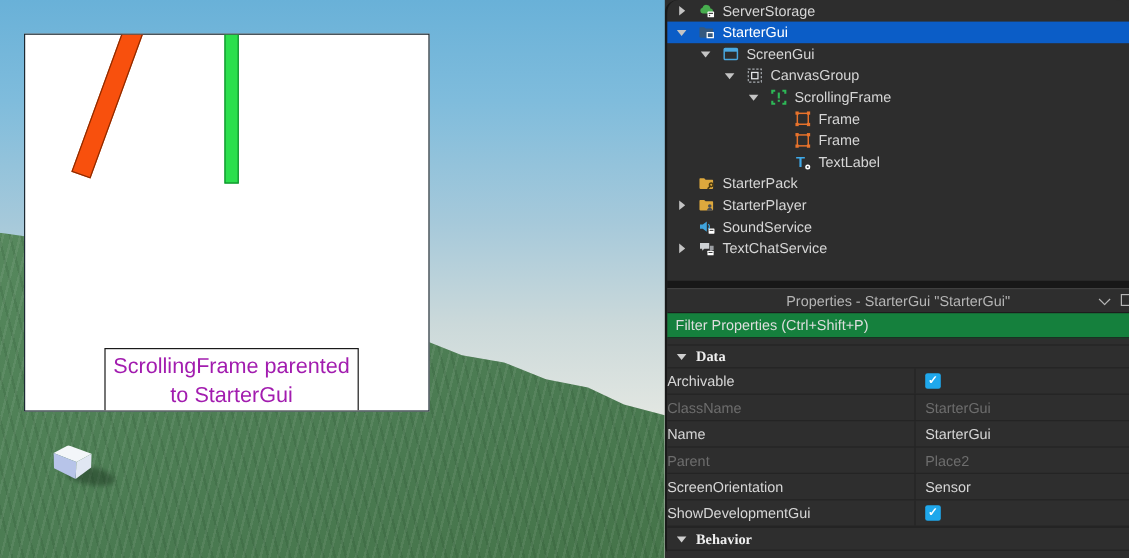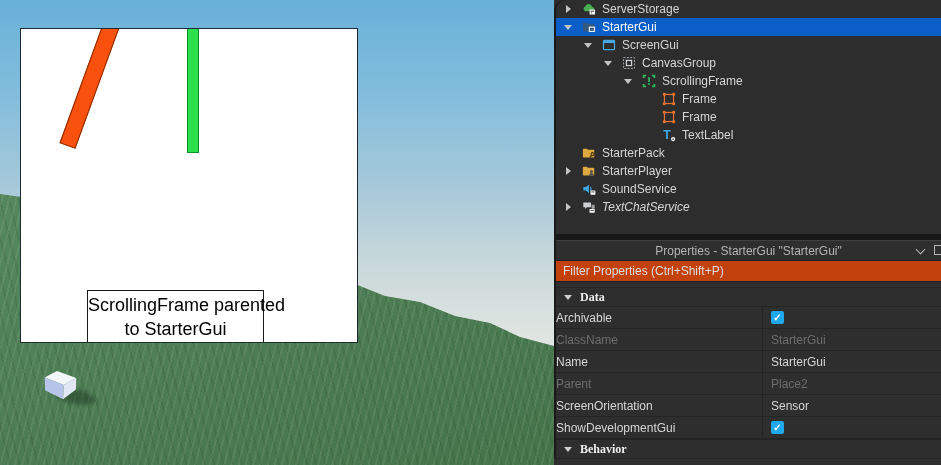--- a/index.html
+++ b/index.html
@@ -23,22 +23,22 @@
   .cube-top   { clip-path:polygon(38% 0%, 95% 22%, 58% 44%, 2% 20%); background:#f3f6f9; }
   .cube-left  { clip-path:polygon(2% 20%, 58% 44%, 56% 88%, 3% 60%); background:#b7c4e9; }
   .cube-right { clip-path:polygon(58% 44%, 95% 22%, 94% 58%, 56% 88%); background:#e1e7f3; }
 
   
   .canvas-panel { position:absolute; left:20px; top:28px; width:338px; height:315px; background:#ffffff;
     border:1px solid #1d2a33; overflow:hidden; }
   .bar { position:absolute; border:1px solid; }
   .bar-rotated { left:61px; top:-14px; width:17px; height:135px; transform:rotate(20deg); }
   .bar-vertical { left:166px; top:-1px; width:12px; height:125px; }
-  .canvas-caption { position:absolute; left:66px; top:261px; width:177px; height:53px; background:#fff;
-    border:1px solid #1a1a1a; color:#000000; font-size:18px; line-height:24px; text-align:center; padding-top:2px; white-space:nowrap; }
+  .canvas-caption { position:absolute; left:66px; top:261px; width:212px; height:53px; background:#fff;
+    border:1px solid #1a1a1a; color:#a21caf; font-size:18px; line-height:24px; text-align:center; padding-top:2px; white-space:nowrap; }
 
   
   .side { position:absolute; left:554px; top:0; width:387px; height:465px; background:#2d2d2d;
     border-left:2px solid #191919; display:flex; flex-direction:column;border-radius:11px; }
 
   .explorer { height:234px; overflow:hidden; padding-top:0; }
   .tree-row { height:18px; display:flex; align-items:center; font-size:12px; color:#d5d5d5; cursor:default; }
   .tree-row.selected { background:var(--sel,#0b5dc7); color:#ffffff; }
   .caret-slot { width:12px; display:inline-flex; justify-content:center; flex:none; }
   .caret-down { width:0; height:0; border-top:5px solid #c4c4c4; border-left:4px solid transparent; border-right:4px solid transparent; }
@@ -48,21 +48,21 @@
   .tree-label { white-space:nowrap; }
 
   .splitter { height:6px; background:#181818; flex:none; }
 
   .properties { flex:1; display:flex; flex-direction:column; overflow:hidden; background:#2e2e2e; }
   .props-header { height:20px; flex:none; background:#2e2e2e; border-top:1px solid #404040; position:relative;
     display:flex; align-items:center; justify-content:center; color:#b5b5b5; font-size:12px; overflow:hidden; }
   .hdr-chevron { position:absolute; right:17px; top:5px; width:7px; height:7px;
     border-right:1.6px solid #b5b5b5; border-bottom:1.6px solid #b5b5b5; transform:rotate(45deg); }
   .hdr-popout { position:absolute; right:-4px; top:4px; width:11px; height:10px; border:1.5px solid #b5b5b5; }
-  .filter-row { height:22px; flex:none; background:#c2410c; border-top:1px solid #1d1d1d; border-bottom:1px solid #1d1d1d;
+  .filter-row { height:22px; flex:none; background:#15803d; border-top:1px solid #1d1d1d; border-bottom:1px solid #1d1d1d;
     color:#dedede; font-size:12px; display:flex; align-items:center; padding-left:7px; }
   .props-body { flex:1; overflow:hidden; }
   .prop-section { height:20px; display:flex; align-items:center; gap:8px; padding-left:8px;
     font-size:12px; font-weight:bold; color:#efefef; border-bottom:1px solid #242424; border-top:1px solid #242424;font-family:Liberation Serif, serif; }
   .prop-section:first-child { margin-top:5px; }
   .sec-caret { width:0; height:0; border-top:5px solid #cfcfcf; border-left:4px solid transparent; border-right:4px solid transparent; }
   .prop-row { display:grid; grid-template-columns:206px 1fr; height:22px; border-bottom:1px solid #242424;
     font-size:12px; color:#d6d6d6; align-items:stretch; }
   .prop-name { display:flex; align-items:center; white-space:nowrap; }
   .prop-value { border-left:1px solid #242424; padding-left:8px; display:flex; align-items:center; white-space:nowrap; }
@@ -226,21 +226,21 @@
             <span class="tree-icon">
               <svg viewBox="0 0 16 16">
                 <path d="M1.5 5.8h2.7L8 3v9.6L4.2 9.8H1.5z" fill="#3fa3dc"></path>
                 <path d="M9.4 5.4a3.6 3.6 0 0 1 0 4.8" stroke="#3fa3dc" fill="none" stroke-width="1.2"></path>
                 <rect x="9.7" y="9.7" width="5.6" height="4.8" rx=".5" fill="#fff"></rect>
                 <rect x="10.7" y="10.9" width="3.6" height="1" fill="#3a3a3a"></rect>
               </svg>
             </span>
             <span class="tree-label">SoundService</span>
           </div>
-          <div class="tree-row" style="padding-left: 6px; font-style: italic;">
+          <div class="tree-row" style="padding-left: 6px;">
             <span class="caret-slot">
               <span class="caret-right"></span>
             </span>
             <span class="tree-icon">
               <svg viewBox="0 0 16 16">
                 <path d="M1.5 2.8h8.8v5.6H5.6L3.6 10.2V8.4H1.5z" fill="#cdd0d3"></path>
                 <path d="M10.9 5.4h3.6v4.2h-1.5l-1.5 1.4V9.6h-.6z" fill="#9b9ea2"></path>
                 <rect x="8.6" y="10.2" width="5.9" height="4.4" rx=".5" fill="#fff"></rect>
                 <rect x="9.6" y="11.4" width="3.9" height="1" fill="#3a3a3a"></rect>
               </svg>

